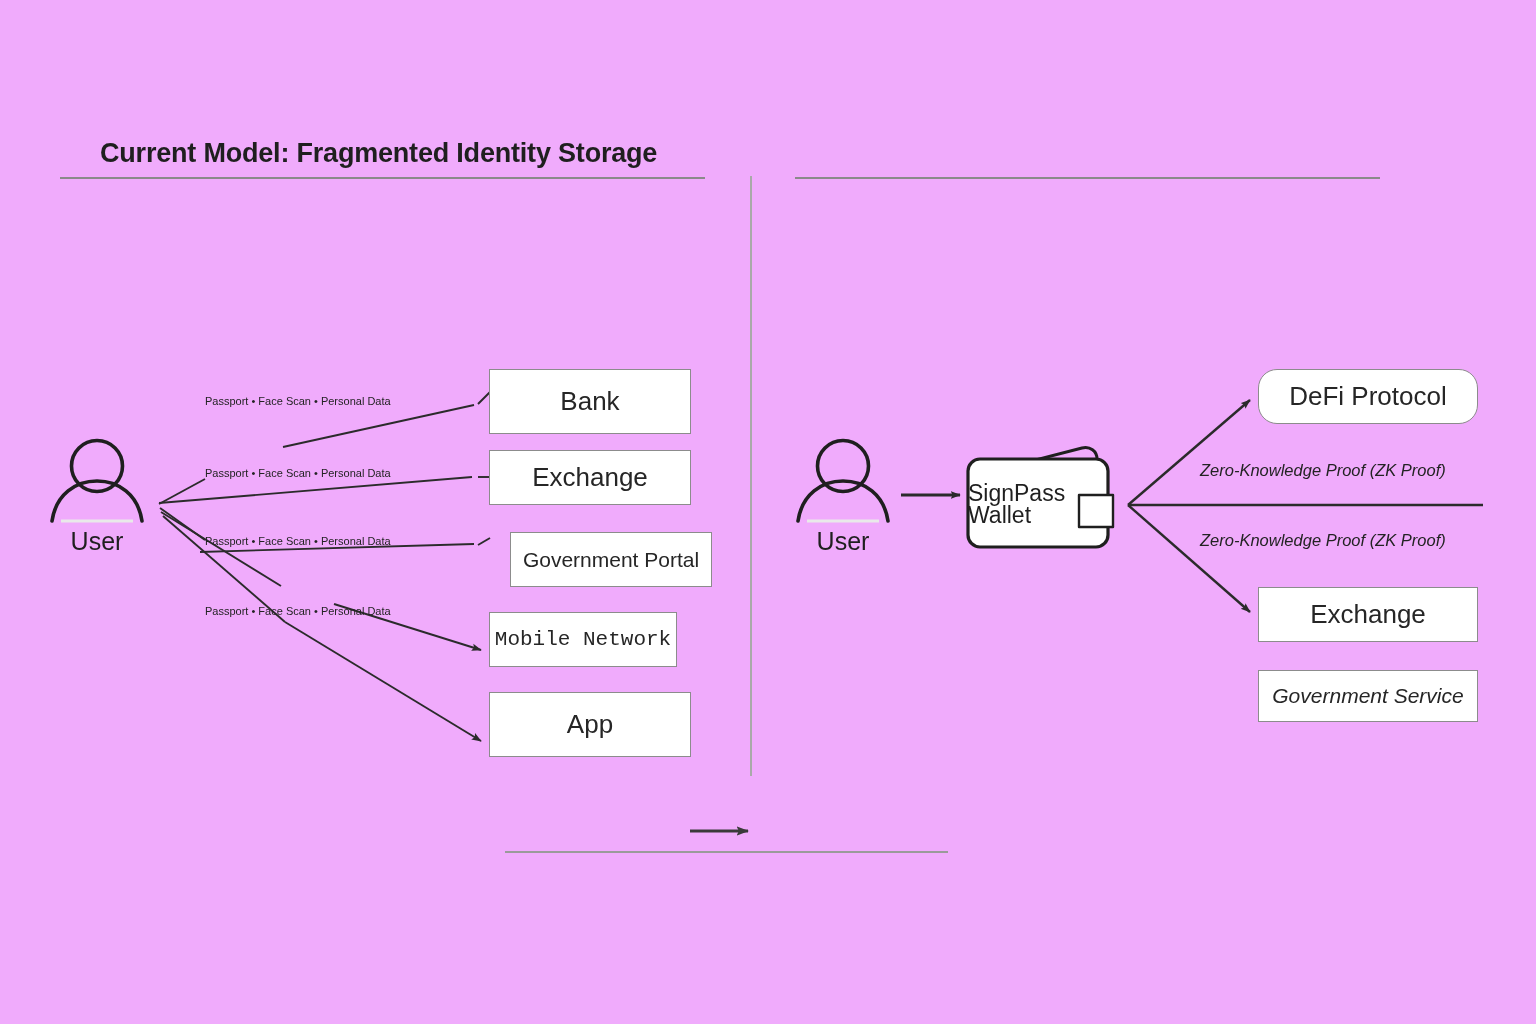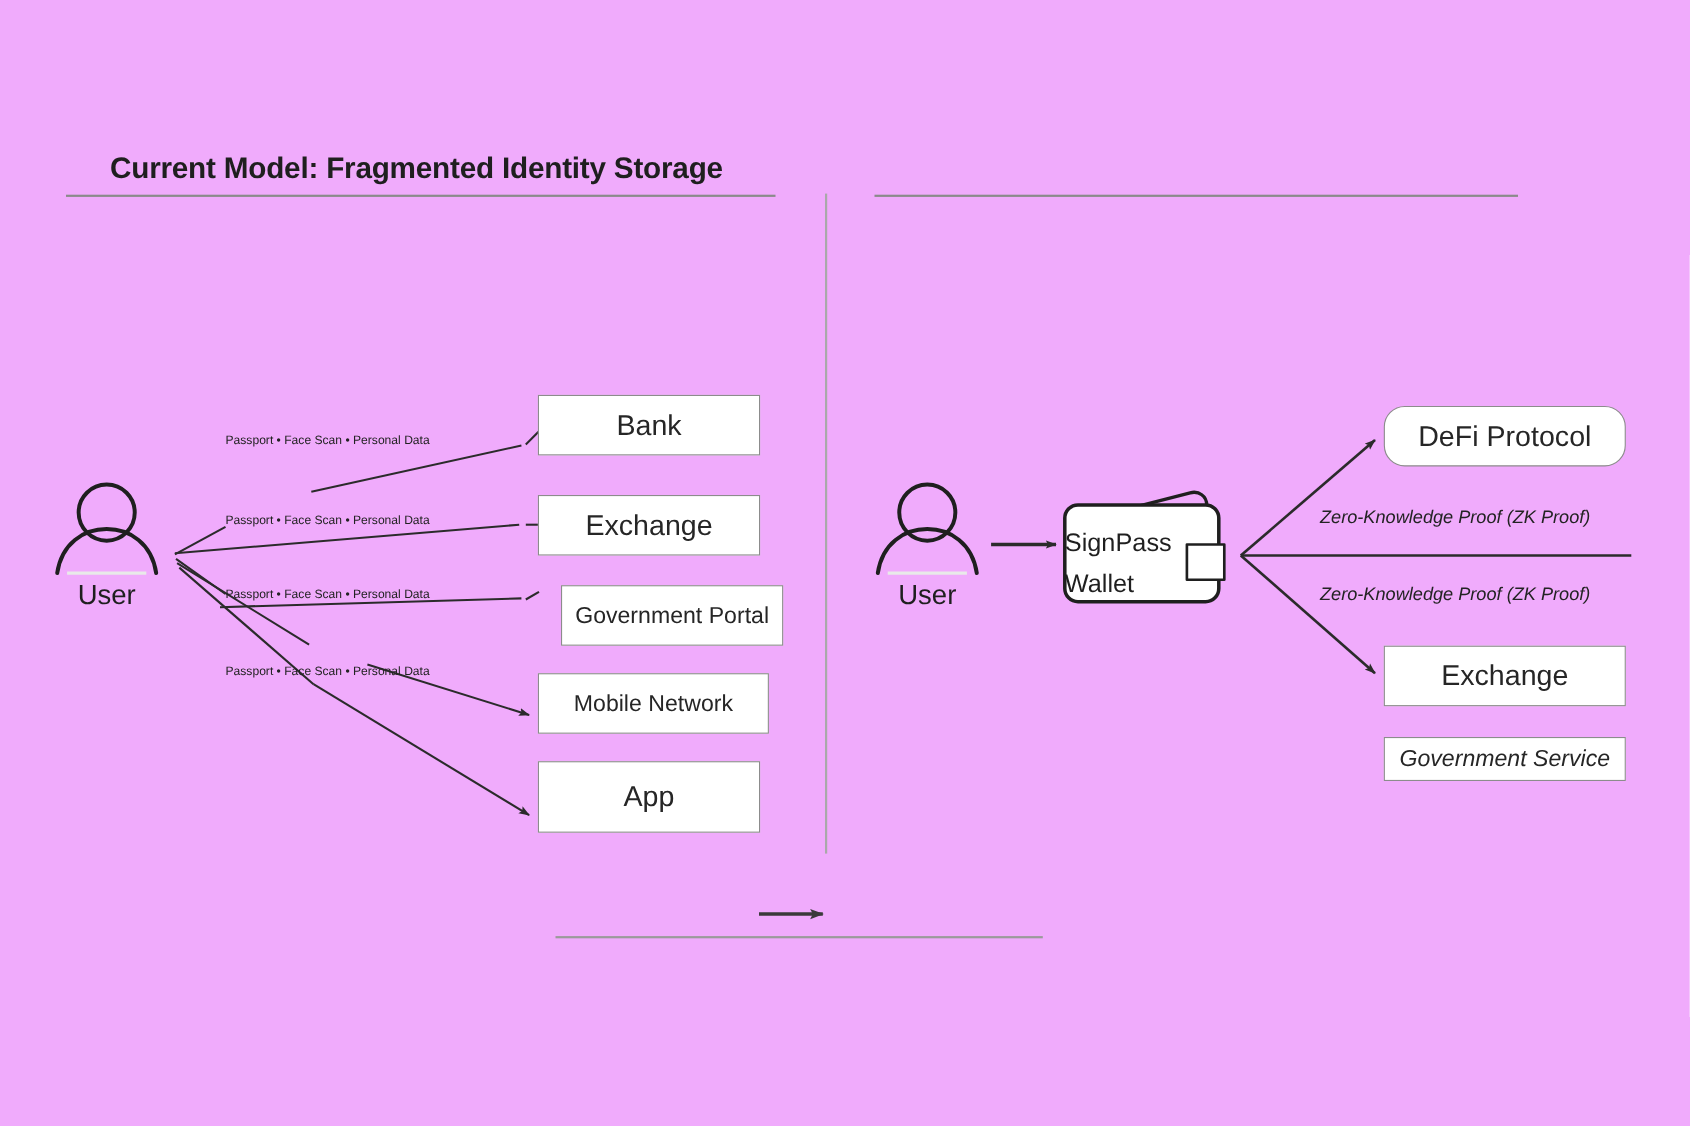--- a/index.html
+++ b/index.html
@@ -197,53 +197,53 @@
 
   <div class="actor" style="left:27px; top:527px; width:140px;">
     <div class="actor-name">User</div>
   </div>
 
   <div class="edge-label" style="left:205px; top:395px;">Passport • Face Scan • Personal Data</div>
   <div class="edge-label" style="left:205px; top:467px;">Passport • Face Scan • Personal Data</div>
   <div class="edge-label" style="left:205px; top:535px;">Passport • Face Scan • Personal Data</div>
   <div class="edge-label" style="left:205px; top:605px;">Passport • Face Scan • Personal Data</div>
 
-  <div class="ent-box lg" style="left:489px; top:359px; width:202px; height:55px;">
+  <div class="ent-box lg" style="left:489px; top:369px; width:202px; height:65px;">
     <span>Bank</span>
   </div>
   <div class="ent-box lg" style="left:489px; top:450px; width:202px; height:55px;">
     <span>Exchange</span>
   </div>
   <div class="ent-box md" style="left:489px; top:532px; width:202px; height:55px;margin-left:21px;">
     <span>Government Portal</span>
   </div>
-  <div class="ent-box md" style="left:489px; top:612px; width:210px; height:55px;">
+  <div class="ent-box md" style="left:489px; top:612px; width:188px; height:55px;font-family:Liberation Mono, monospace;">
     <span>Mobile Network</span>
   </div>
   <div class="ent-box lg" style="left:489px; top:692px; width:202px; height:65px;text-align:center;">
     <span>App</span>
   </div>
 
   <div class="actor" style="left:773px; top:527px; width:140px;">
     <div class="actor-name">User</div>
   </div>
 
   <div class="abs" style="left:968px; top:481px; width:140px;">
     <div class="wallet-text">SignPass</div>
-    <div class="wallet-text" style="top:37px;">Wallet</div>
+    <div class="wallet-text" style="top:22px;">Wallet</div>
   </div>
 
   <div class="zk-label" style="left:1200px; top:461px;">Zero-Knowledge Proof (ZK Proof)</div>
   <div class="zk-label" style="left:1200px; top:531px;">Zero-Knowledge Proof (ZK Proof)</div>
 
   <div class="ent-box lg" style="left:1258px; top:369px; width:220px; height:55px;border-radius:19px;">
     <span>DeFi Protocol</span>
   </div>
   <div class="ent-box lg" style="left:1258px; top:587px; width:220px; height:55px;">
     <span>Exchange</span>
   </div>
-  <div class="ent-box ital" style="left:1258px; top:670px; width:220px; height:40px;">
+  <div class="ent-box ital" style="left:1258px; top:670px; width:220px; height:52px;">
     <span>Government Service</span>
   </div>
 
   <div class="legend-rule" style="left:505px; top:851px; width:443px;"></div>
 
 </div>
 
 </body></html>

